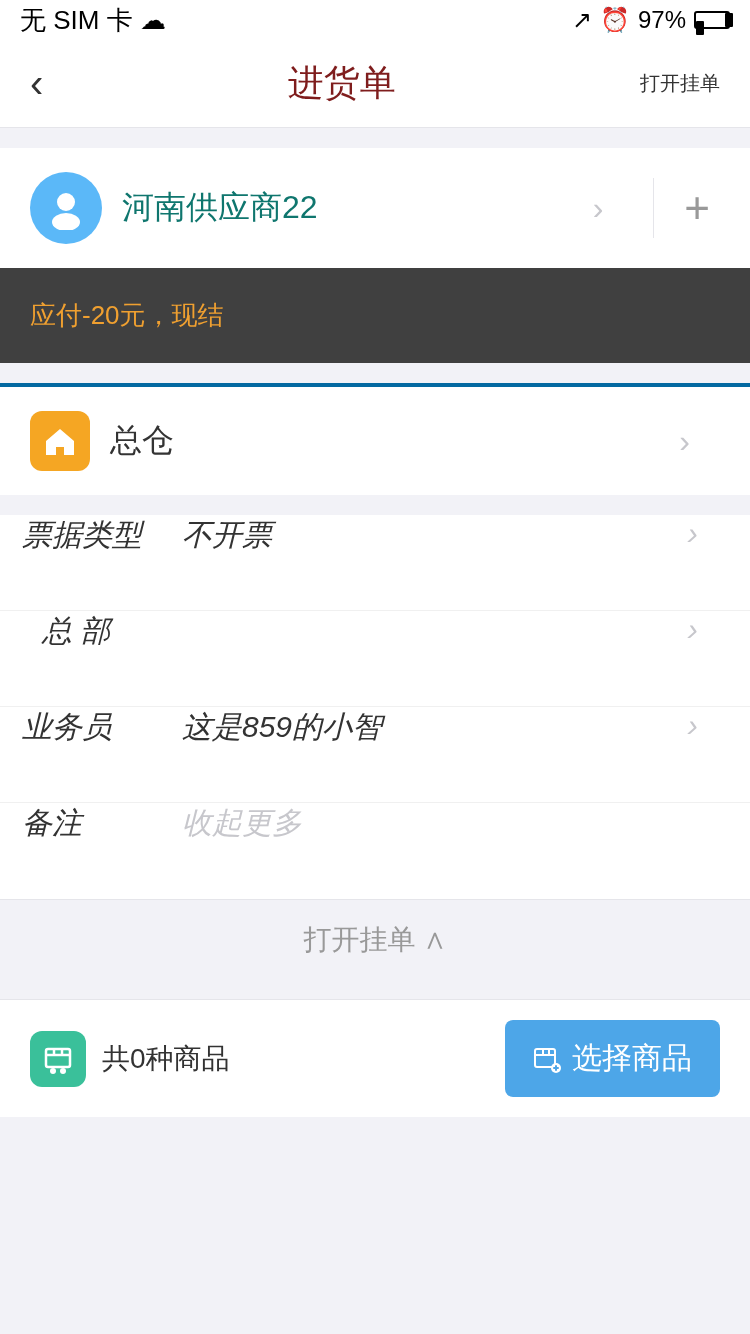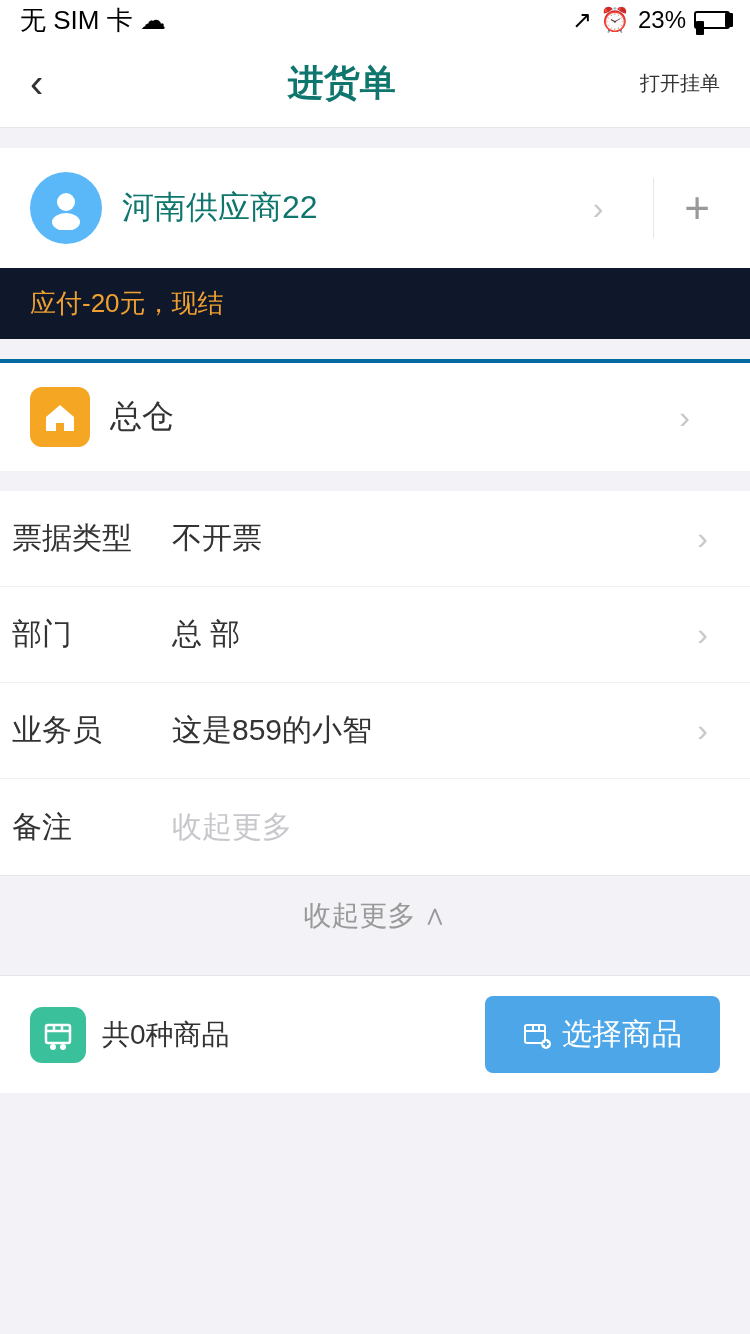--- a/index.html
+++ b/index.html
@@ -40,22 +40,22 @@
       padding: 0 30px;
       border-bottom: 1px solid #e5e5ea;
     }
     .nav-back {
       font-size: 40px;
       color: #333;
       cursor: pointer;
     }
     .nav-title {
       font-size: 36px;
-      font-weight: 700;
-      color: #0f766e;
+      font-weight: 400;
+      color: #7f1d1d;
     }
     .nav-action {
       font-size: 20px;
       color: #333;
       cursor: pointer;
     }
 
     
     .section-gap {
       height: 20px;
@@ -105,22 +105,22 @@
     }
     .add-btn {
       font-size: 44px;
       color: #999;
       cursor: pointer;
       padding: 0 10px;
     }
 
     
     .notice-bar {
-      background: #0f172a;
-      padding: 18px 30px;
+      background: #404040;
+      padding: 30px 30px;
       font-size: 26px;
       color: #f0a030;
     }
 
     
     .warehouse-row {
       display: flex;
       align-items: center;
       padding: 24px 30px;
       background: #fff;
@@ -143,24 +143,24 @@
       color: #333;
     }
 
     
     .form-section {
       background: #fff;
       margin-top: 20px;
     }
     .form-row {
       display: flex;
-      align-items: center;
-      padding: 0 12px;
+      padding: 0 22px;
       height: 96px;
       border-bottom: 1px solid #f0f0f0;
+      font-style: italic;
     }
     .form-row:last-child { border-bottom: none; }
     .form-label {
       font-size: 30px;
       color: #333;
       width: 140px;
       flex-shrink: 0;
     }
     .form-value {
       flex: 1;
@@ -213,21 +213,21 @@
     }
     .product-count {
       font-size: 28px;
       color: #333;
     }
     .select-btn {
       background: #4da6e8;
       color: #fff;
       border: none;
       border-radius: 8px;
-      padding: 18px 38px;
+      padding: 18px 28px;
       font-size: 30px;
       cursor: pointer;
       display: flex;
       align-items: center;
       gap: 11px;
     }
 
     .page-bg {
       background: #f2f2f7;
       min-height: 1334px;
@@ -238,21 +238,21 @@
 
 <div class="page-bg">
 
   <div class="status-bar">
     <div class="status-bar-left">
       <span>无 SIM 卡 ☁</span>
     </div>
     <div class="status-bar-right">
       <span>↗</span>
       <span>⏰</span>
-      <span>23%</span>
+      <span>97%</span>
       <span style="display:inline-block;width:36px;height:18px;border:2px solid #000;border-radius:3px;position:relative;">
         <span style="display:inline-block;width:8px;height:100%;background:#000;position:absolute;right:-5px;top:50%;transform:translateY(-50%);border-radius:1px;"></span>
         <span style="display:inline-block;width:25%;height:100%;background:#000;border-radius:1px;"></span>
       </span>
     </div>
   </div>
 
   <div class="nav-bar">
     <span class="nav-back">‹</span>
     <span class="nav-title">进货单</span>
@@ -292,38 +292,37 @@
 
   <div class="form-section">
 
     <div class="form-row">
       <span class="form-label">票据类型</span>
       <span class="form-value">不开票</span>
       <span class="chevron-icon">›</span>
     </div>
 
     <div class="form-row">
-      <span class="form-label">部门</span>
       <span class="form-value">总 部</span>
       <span class="chevron-icon">›</span>
     </div>
 
     <div class="form-row">
       <span class="form-label">业务员</span>
       <span class="form-value">这是859的小智</span>
       <span class="chevron-icon">›</span>
     </div>
 
     <div class="form-row">
       <span class="form-label">备注</span>
       <span class="form-placeholder">收起更多</span>
     </div>
   </div>
 
-  <div class="collapse-bar">收起更多 ∧</div>
+  <div class="collapse-bar">打开挂单 ∧</div>
 
   <div class="section-gap"></div>
   <div class="bottom-bar">
     <div class="product-info">
       <div class="product-icon">
         <svg viewBox="0 0 36 36" fill="none" xmlns="http://www.w3.org/2000/svg" style="width:36px;height:36px;">
           <rect x="6" y="8" width="24" height="18" rx="2" stroke="white" stroke-width="2.5" fill="none"></rect>
           <path d="M6 14H30" stroke="white" stroke-width="2.5"></path>
           <path d="M14 8V14" stroke="white" stroke-width="2.5"></path>
           <path d="M22 8V14" stroke="white" stroke-width="2.5"></path>

